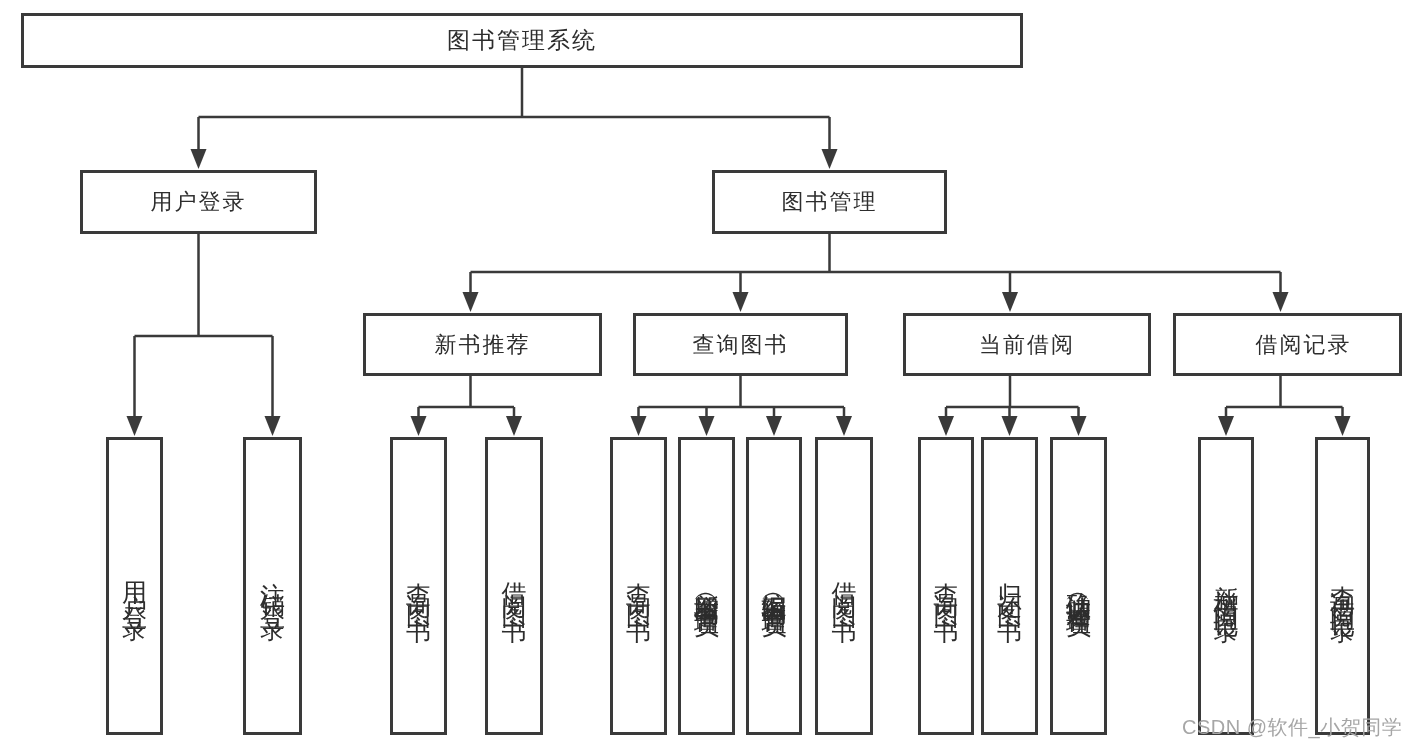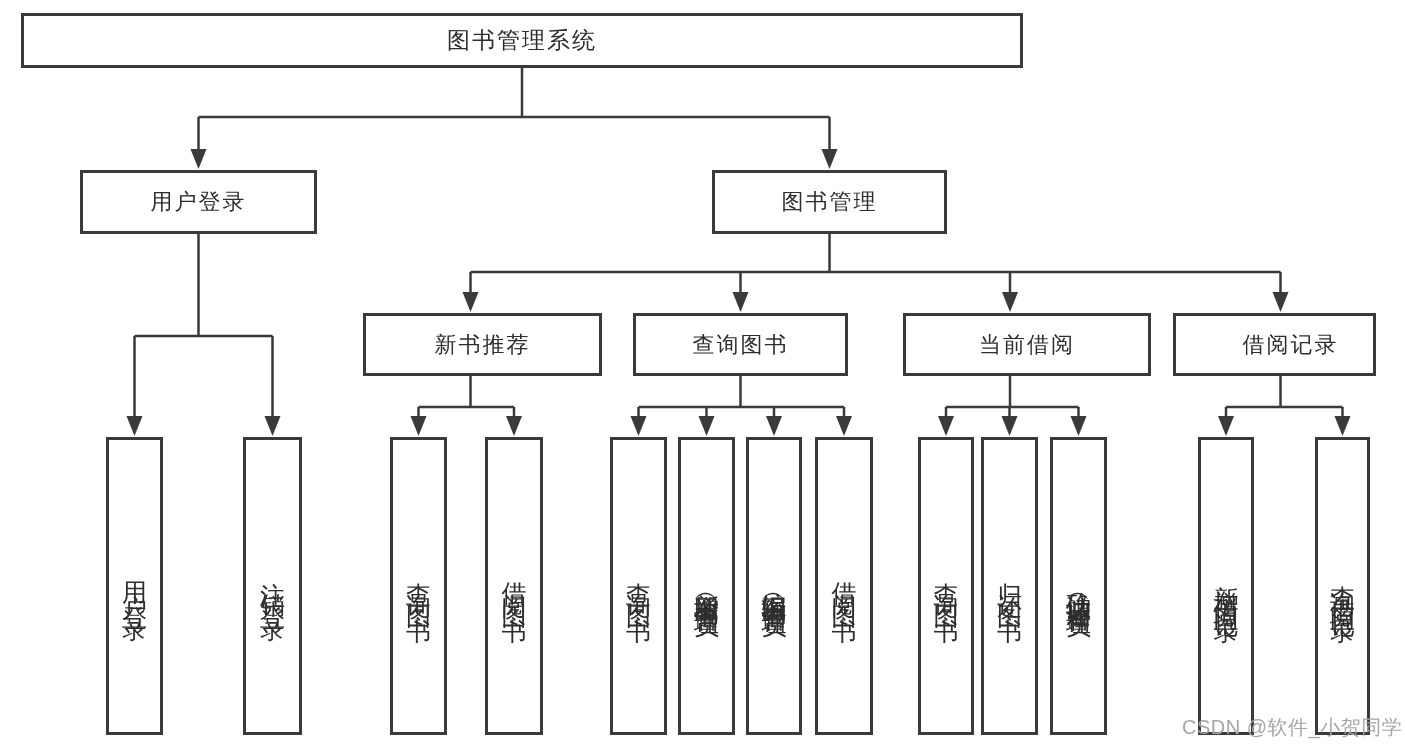--- a/index.html
+++ b/index.html
@@ -71,21 +71,21 @@
     </div>
     <div class="node h" style="left: 363px; top: 313px; width: 239px; height: 63px;">
       <span>新书推荐</span>
     </div>
     <div class="node h" style="left: 633px; top: 313px; width: 215px; height: 63px;">
       <span>查询图书</span>
     </div>
     <div class="node h" style="left: 903px; top: 313px; width: 248px; height: 63px;">
       <span>当前借阅</span>
     </div>
-    <div class="node h" style="left: 1173px; top: 313px; width: 203px; height: 63px; padding-left: 32px;">
+    <div class="node h" style="left: 1173px; top: 313px; width: 229px; height: 63px; padding-left: 32px;">
       <span>借阅记录</span>
     </div>
     <div class="node v" style="left: 106px; top: 437px; width: 57px; height: 298px;">
       <span>用户登录</span>
     </div>
     <div class="node v" style="left: 243px; top: 437px; width: 59px; height: 298px;">
       <span>注销登录</span>
     </div>
     <div class="node v" style="left: 390px; top: 437px; width: 57px; height: 298px;">
       <span>查询图书</span>

